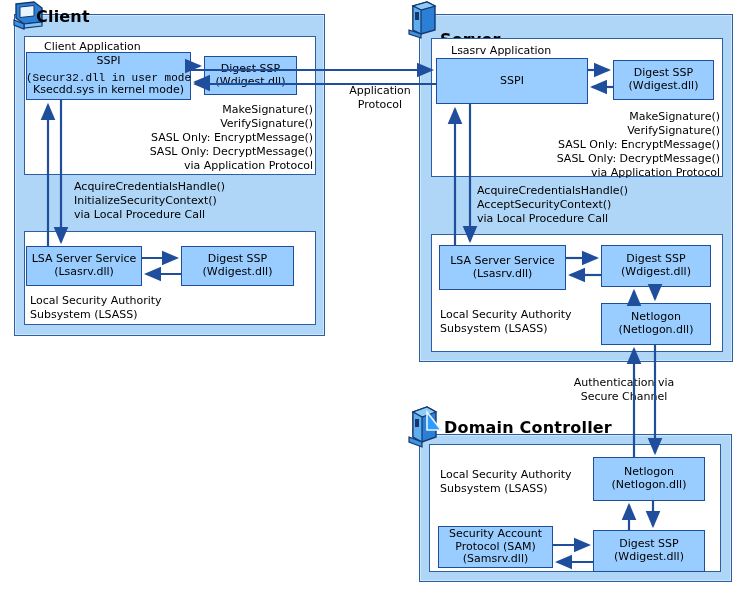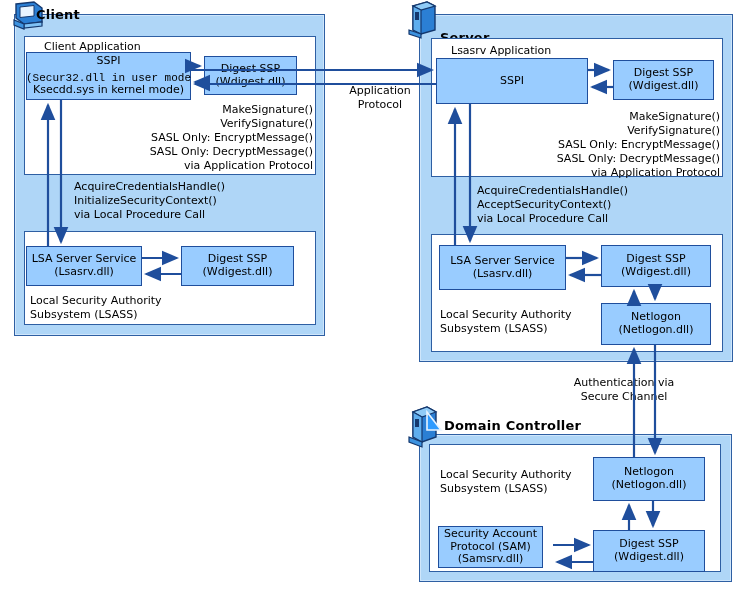--- a/index.html
+++ b/index.html
@@ -25,21 +25,21 @@
   .box{
     background:#99CCFF;
     border:1px solid #1F4E9C;
     display:flex;flex-direction:column;align-items:center;justify-content:center;
     text-align:center;line-height:1.15;
   }
   .box .ln{display:block;white-space:nowrap;}
 
   
   .machine-title{
-    font-weight:bold;font-size:13px;letter-spacing:.2px;white-space:nowrap;
+    font-weight:bold;font-size:16px;letter-spacing:.2px;white-space:nowrap;
   }
   .panel-title{font-size:11px;white-space:nowrap;margin-left:10px;}
   .freetext{line-height:1.28;white-space:pre;}
   .freetext.right{text-align:right;}
   .freetext.center{text-align:center;}
 
   
   svg.overlay{position:absolute;left:0;top:0;width:744px;height:589px;pointer-events:none;}
   .ar{stroke:#1F4E9C;stroke-width:2.2;fill:none;}
   .arh{fill:#1F4E9C;}
@@ -164,21 +164,21 @@
 <div class="abs panel" style="left:429px;top:444px;width:292px;height:128px;"></div>
 
 <div class="abs freetext" style="left:440px;top:468px;width:170px;">Local Security Authority
 Subsystem (LSASS)</div>
 
 <div class="abs box" style="left:593px;top:457px;width:112px;height:44px;">
   <span class="ln">Netlogon</span>
   <span class="ln">(Netlogon.dll)</span>
 </div>
 
-<div class="abs box" style="left:438px;top:526px;width:105px;height:42px;">
+<div class="abs box" style="left:438px;top:526px;width:115px;height:42px;">
   <span class="ln">Security Account</span>
   <span class="ln">Protocol (SAM)</span>
   <span class="ln">(Samsrv.dll)</span>
 </div>
 
 <div class="abs box" style="left:593px;top:530px;width:112px;height:42px;">
   <span class="ln">Digest SSP</span>
   <span class="ln">(Wdigest.dll)</span>
 </div>
 

